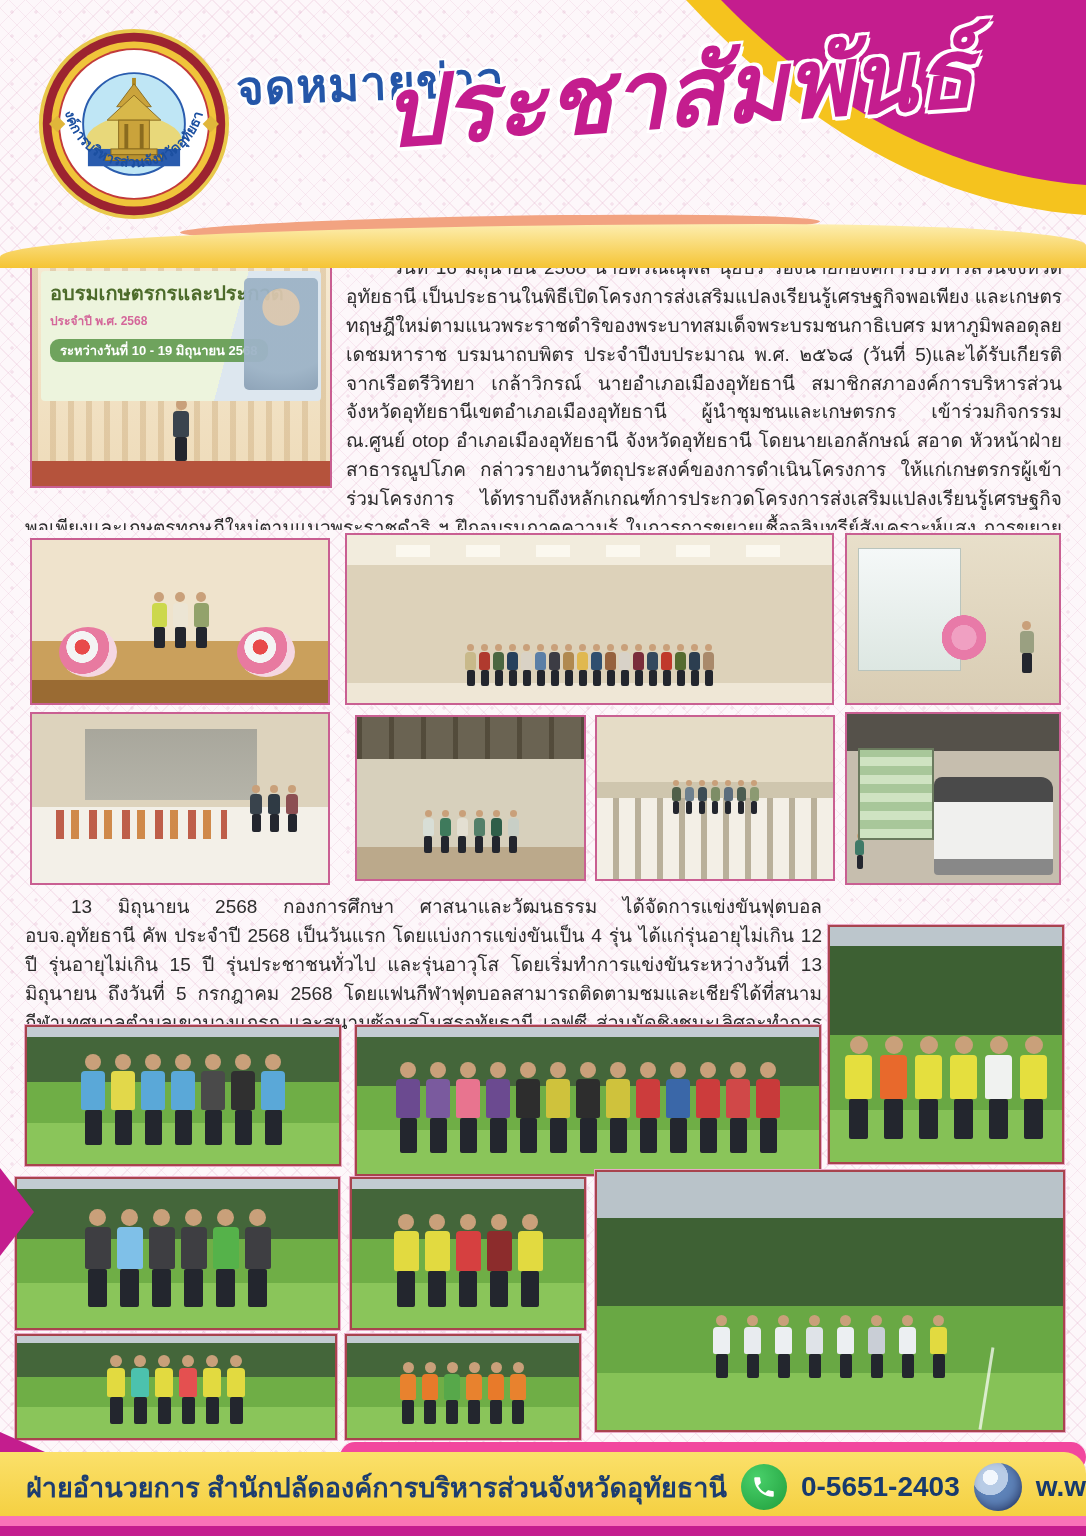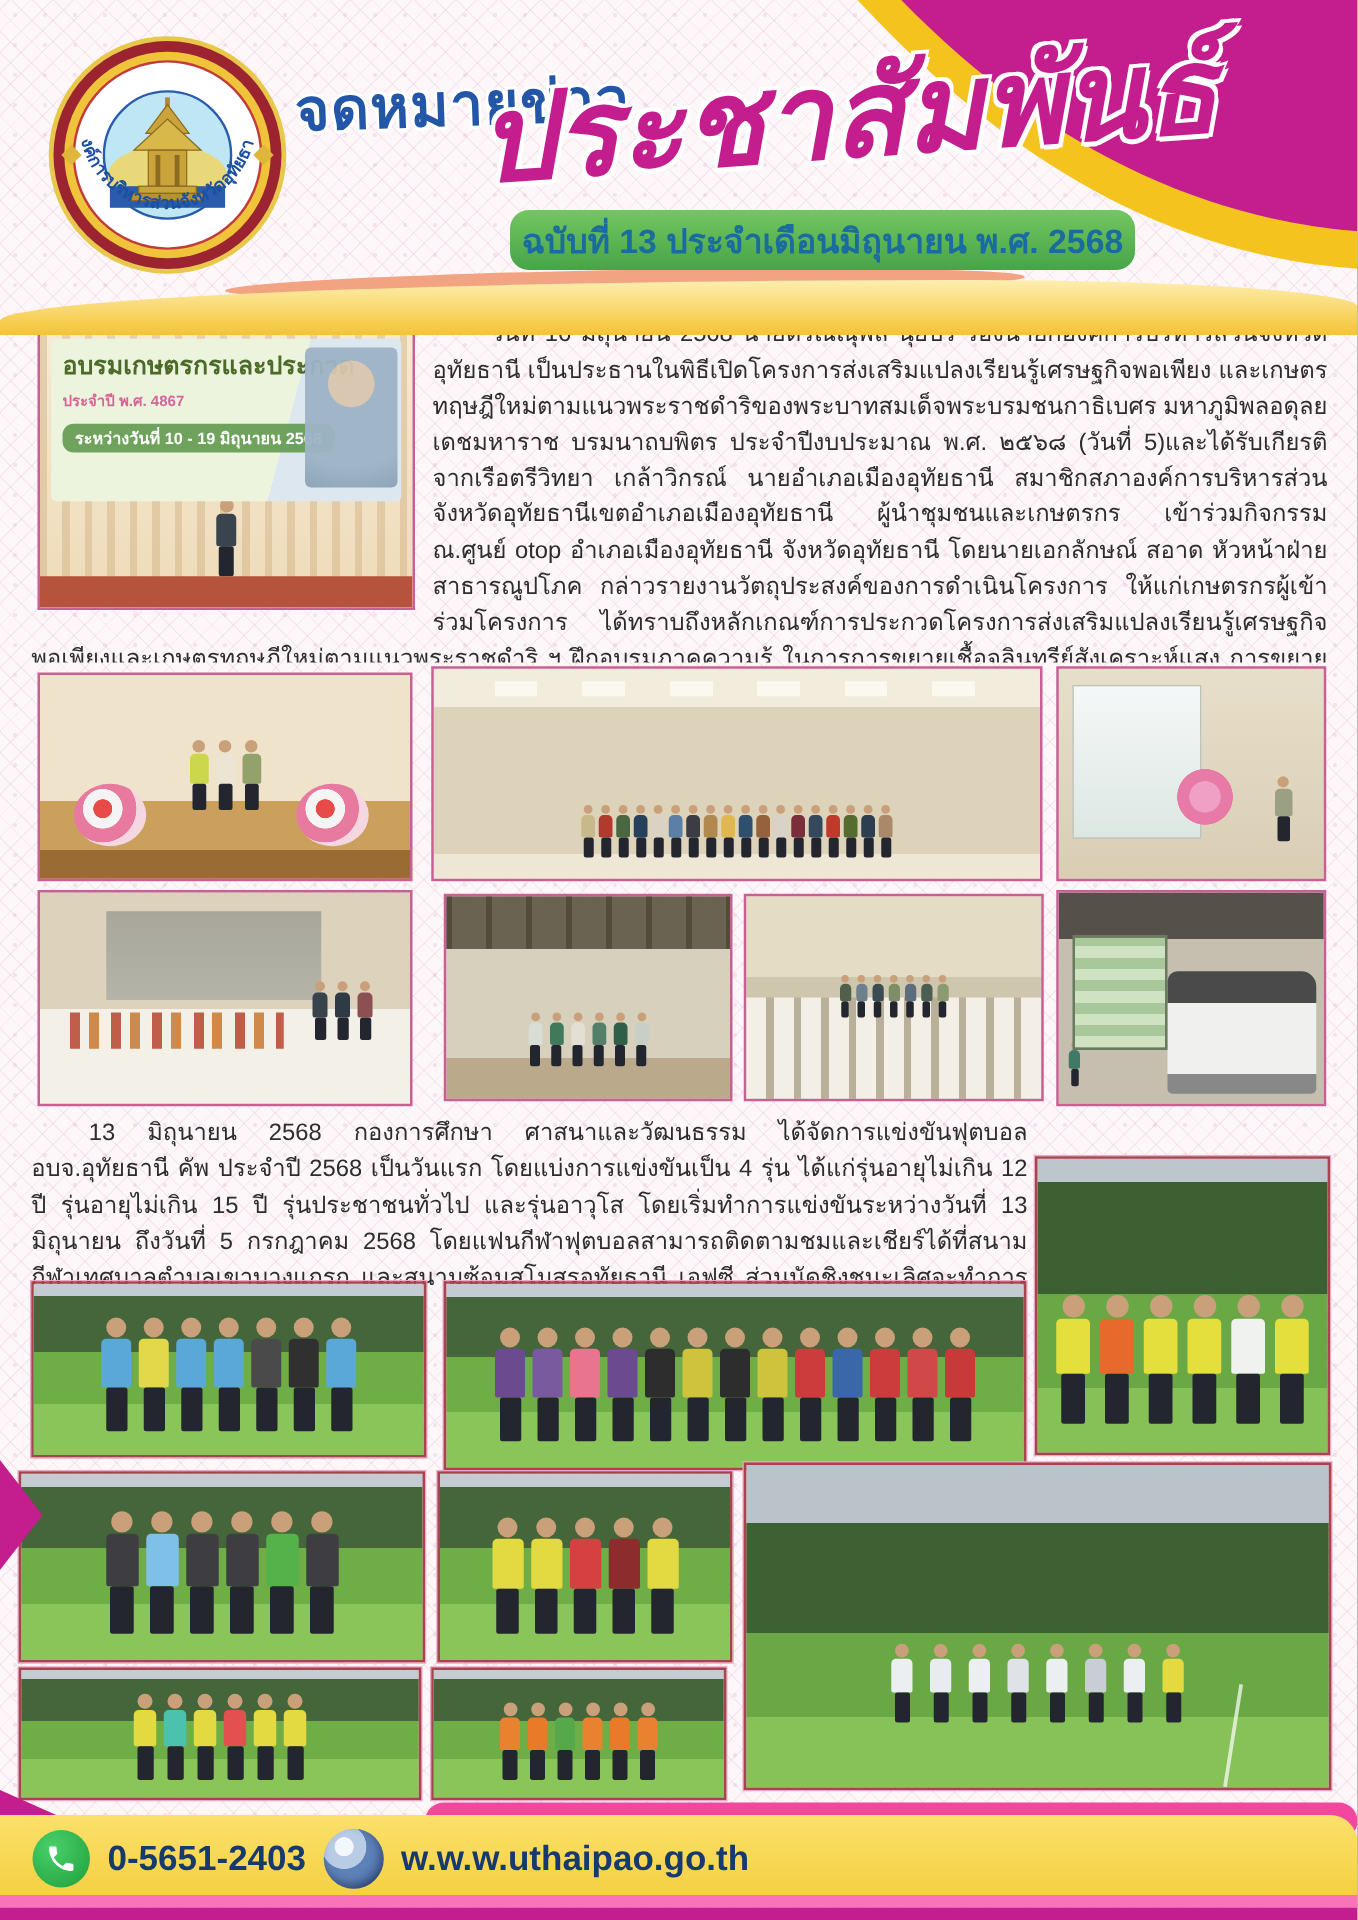--- a/index.html
+++ b/index.html
@@ -157,27 +157,26 @@
           <path id="sealArc" d="M 28 88 A 74 74 0 0 0 172 88"></path>
         </defs>
       <text font-size="14.5" font-weight="bold" fill="#1b4fa0" font-family="Liberation Sans, DejaVu Sans, sans-serif">
         <textPath href="#sealArc" startOffset="50%" text-anchor="middle">องค์การบริหารส่วนจังหวัดอุทัยธานี</textPath>
       </text>
     </svg>
   </div>
 
   <div class="title-news">จดหมายข่าว</div>
   <div class="title-main">ประชาสัมพันธ์</div>
-  <div class="issue-pill">ฉบับที่ 13  ประจำเดือนมิถุนายน    พ.ศ.  2568</div>
 
   <div class="article art1">
     <div class="photo photo-a scene-stage">
       <div class="stage-banner">
         <div class="t1">อบรมเกษตรกรและประกวด</div>
-        <div class="t2">ประจำปี พ.ศ. 4867</div>
+        <div class="t2">ประจำปี พ.ศ. 2568</div>
         <div class="t3">ระหว่างวันที่ 10 - 19 มิถุนายน 2568</div>
       </div>
       <div class="portrait"></div>
       <div class="fig-row">
           <span class="fig">
             <i style="width: 11px; height: 11px; margin-bottom: 1px;"></i>
             <b style="width: 16px; height: 26px; background: rgb(58, 68, 78);"></b>
             <u style="width: 12px; height: 24px;"></u>
           </span>
         </div>
@@ -730,20 +729,21 @@
           <u style="width: 12px; height: 24px;"></u>
         </span>
       </div>
     </div>
 
   <div class="deco-arrow" style="top:1168px;"></div>
   <div class="footer-pinkblob"></div>
 
   <div class="footer-pinkcurve"></div>
   <div class="footer-band">
+    <span class="footer-dept">ฝ่ายอำนวยการ  สำนักปลัดองค์การบริหารส่วนจังหวัดอุทัยธานี</span>
     <span class="phone-badge">
       <svg viewBox="0 0 24 24" width="26" height="26">
           <path fill="#fff" d="M6.6 10.8c1.4 2.8 3.8 5.1 6.6 6.6l2.2-2.2c.3-.3.7-.4 1-.2 1.1.4 2.3.6 3.6.6.6 0 1 .4 1 1V20c0 .6-.4 1-1 1C10.6 21 3 13.4 3 4c0-.6.4-1 1-1h3.5c.6 0 1 .4 1 1 0 1.2.2 2.4.6 3.6.1.3 0 .7-.2 1l-2.3 2.2z"></path>
         </svg>
     </span>
     <span class="footer-num">0-5651-2403</span>
     <span class="globe"></span>
     <span class="footer-url">w.w.w.uthaipao.go.th</span>
   </div>
   <div class="footer-strip-pink"></div>

